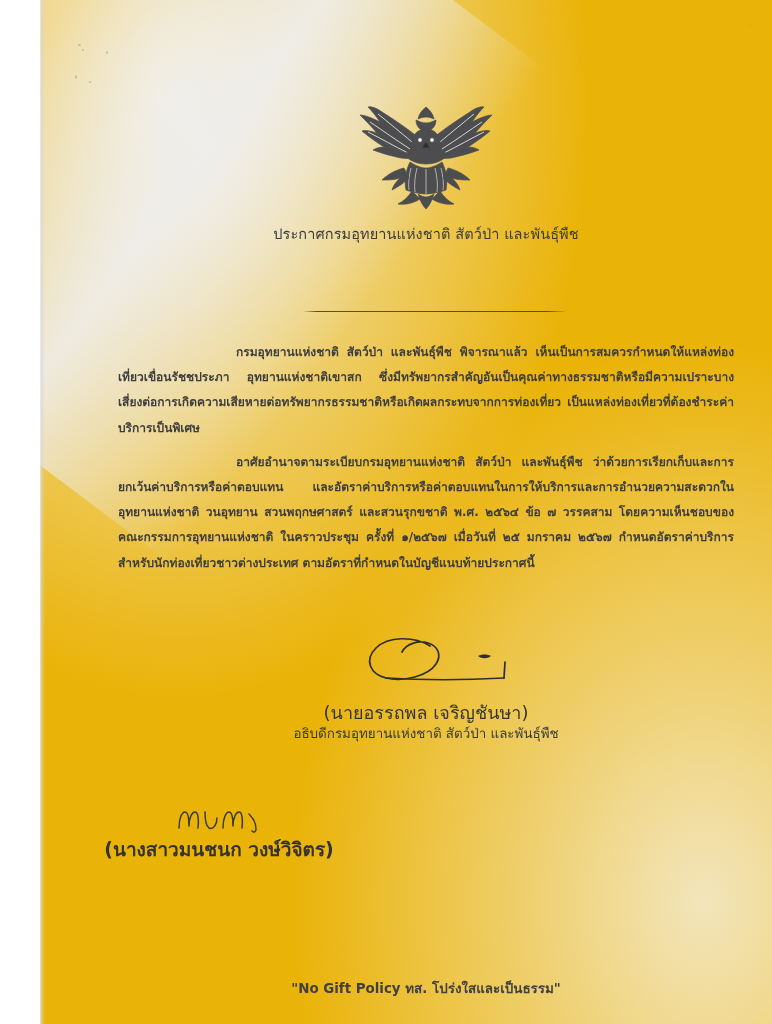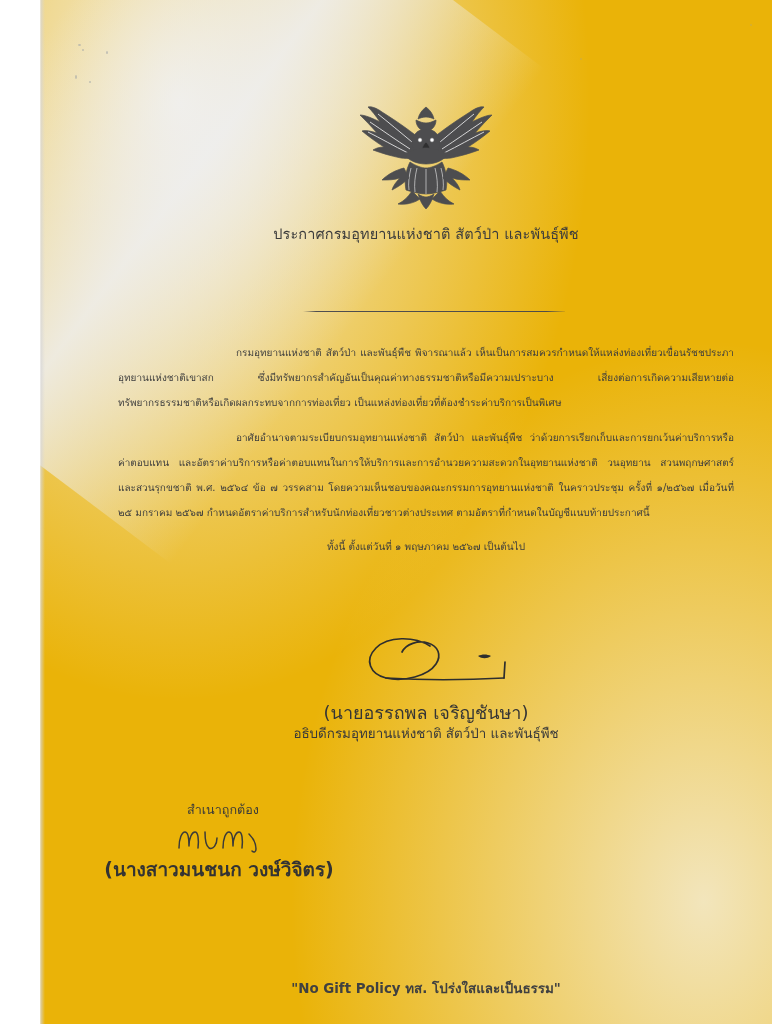--- a/index.html
+++ b/index.html
@@ -92,26 +92,27 @@
   }
 
   
   #body-text {
     position: absolute;
     left: 78px;
     top: 340px;
     width: 616px;
   }
   .para {
-    font-size: 10px;
+    font-size: 12px;
     line-height: 25.2px;
     color: #3d3d3d;
     margin: 0 0 9px 0;
     text-align: justify;
     text-justify: inter-word;
+    font-weight: bold;
   }
   .para .indent { display: inline-block; width: 118px; }
   .para.last-centered {
     text-align: center;
     margin-top: 2px;
   }
 
   
   .date-line {
     position: absolute;
@@ -272,21 +273,20 @@
   </div>
 
   <div class="title-block">
     <div class="title-line">ประกาศกรมอุทยานแห่งชาติ สัตว์ป่า และพันธุ์พืช</div>
   </div>
   <div class="rule"></div>
 
   <div id="body-text">
     <p class="para"><span class="indent"></span><span>กรมอุทยานแห่งชาติ สัตว์ป่า และพันธุ์พืช พิจารณาแล้ว เห็นเป็นการสมควรกำหนดให้แหล่งท่องเที่ยวเขื่อนรัชชประภา อุทยานแห่งชาติเขาสก ซึ่งมีทรัพยากรสำคัญอันเป็นคุณค่าทางธรรมชาติหรือมีความเปราะบาง เสี่ยงต่อการเกิดความเสียหายต่อทรัพยากรธรรมชาติหรือเกิดผลกระทบจากการท่องเที่ยว เป็นแหล่งท่องเที่ยวที่ต้องชำระค่าบริการเป็นพิเศษ</span></p>
     <p class="para"><span class="indent"></span><span>อาศัยอำนาจตามระเบียบกรมอุทยานแห่งชาติ สัตว์ป่า และพันธุ์พืช ว่าด้วยการเรียกเก็บและการยกเว้นค่าบริการหรือค่าตอบแทน และอัตราค่าบริการหรือค่าตอบแทนในการให้บริการและการอำนวยความสะดวกในอุทยานแห่งชาติ วนอุทยาน สวนพฤกษศาสตร์ และสวนรุกขชาติ พ.ศ. ๒๕๖๔ ข้อ ๗ วรรคสาม โดยความเห็นชอบของคณะกรรมการอุทยานแห่งชาติ ในคราวประชุม ครั้งที่ ๑/๒๕๖๗ เมื่อวันที่ ๒๕ มกราคม ๒๕๖๗ กำหนดอัตราค่าบริการสำหรับนักท่องเที่ยวชาวต่างประเทศ ตามอัตราที่กำหนดในบัญชีแนบท้ายประกาศนี้</span></p>
-    <p class="para last-centered">ทั้งนี้ ตั้งแต่วันที่ ๑ พฤษภาคม ๒๕๖๗ เป็นต้นไป</p>
   </div>
 
 
   <div id="signature-mark">
     <svg width="180" height="62" viewBox="0 0 180 62" role="img" aria-label="signature">
       <g fill="none" stroke="#2e2e2e" stroke-width="1.7" stroke-linecap="round" stroke-linejoin="round">
         <path d="M72 18 C56 8 30 8 18 20 C6 32 12 46 28 50
                  C46 54 70 48 78 36 C84 27 80 18 70 15
                  C60 12 48 16 44 24"></path>
         <path d="M28 50 C60 52 110 52 146 50"></path>
@@ -295,21 +295,20 @@
       <path d="M120 28 C124 26 129 26 133 28 C129 31 124 31 120 28 Z" fill="#2e2e2e"></path>
     </svg>
   </div>
 
   <div class="sig-block">
     <div class="sig-name">(นายอรรถพล  เจริญชันษา)</div>
     <div class="sig-role">อธิบดีกรมอุทยานแห่งชาติ สัตว์ป่า และพันธุ์พืช</div>
   </div>
 
   <div id="cert-block">
-    <div class="cert-label">สำเนาถูกต้อง</div>
     <div id="cert-mark">
       <svg width="96" height="28" viewBox="0 0 96 28" role="img" aria-label="initial">
         <g fill="none" stroke="#3a3a3a" stroke-width="1.5" stroke-linecap="round" stroke-linejoin="round">
           <path d="M8 22 C8 12 11 6 14 6 C17 6 18 12 18 20 C18 12 21 6 24 6 C27 6 28 13 27 22"></path>
           <path d="M34 6 C34 14 35 20 38 22 C42 24 46 19 46 12"></path>
           <path d="M52 22 C52 12 55 6 58 6 C61 6 62 12 62 20 C62 12 65 6 68 6 C71 6 72 13 71 22"></path>
           <path d="M78 8 C82 12 85 17 85 23 C85 26 83 27 81 25"></path>
         </g>
       </svg>
     </div>

